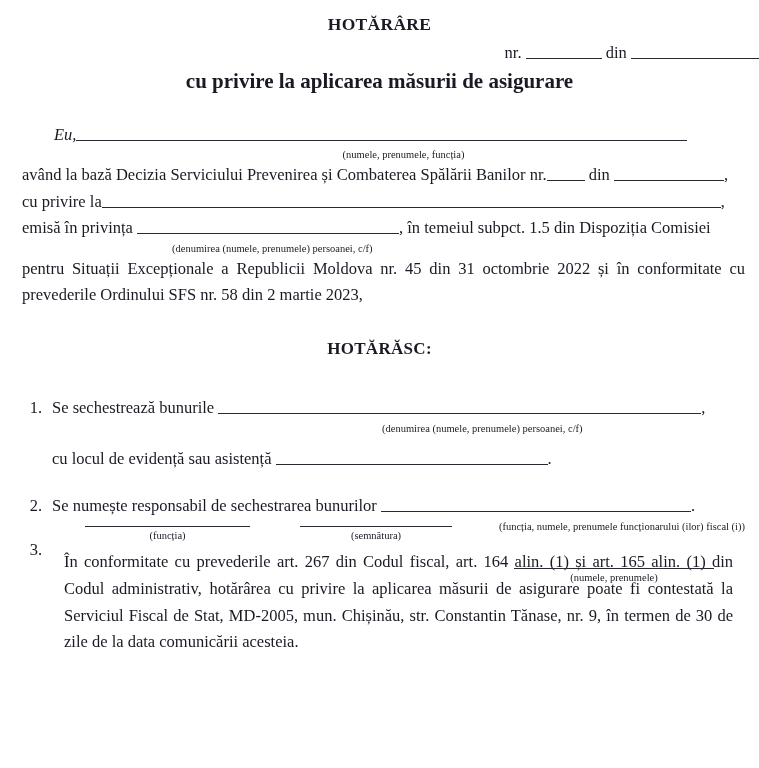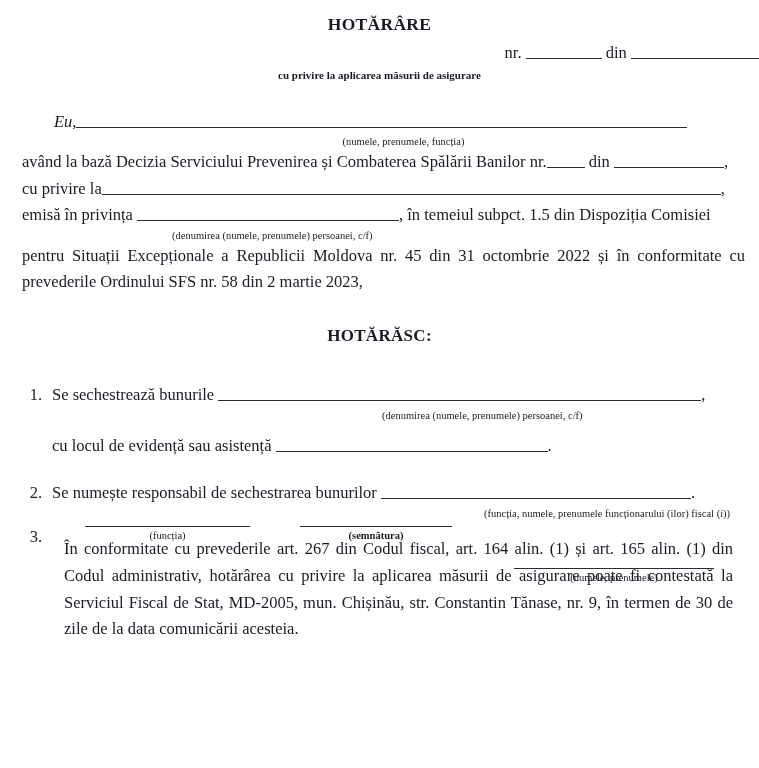--- a/index.html
+++ b/index.html
@@ -35,21 +35,21 @@
     line-height: 1.25;
   }
   .title-nr-line {
     font-size: 16.5px;
     margin-top: 6px;
     line-height: 1.3;
     white-space: nowrap;
     text-align: right;
   }
   .doc-subtitle {
-    font-size: 11px;
+    font-size: 21px;
     font-weight: bold;
     margin-top: 5px;
     line-height: 1.3;
   }
 
   
   .rule {
     display: inline-block;
     border-bottom: 1px solid #2a2a33;
     vertical-align: baseline;
@@ -83,21 +83,21 @@
     font-size: 10.5px;
     line-height: 1.1;
     text-align: center;
     margin-top: 1px;
     margin-bottom: 1px;
     font-family: "Liberation Serif", "DejaVu Serif", serif;
   }
   .caption.c-numele      { padding-left: 40px; }
   .caption.c-denumirea   { padding-left: 0px; text-align: left; margin-left: 150px; }
   .caption.c-item1       { text-align: left; margin-left: 330px; }
-  .caption.c-item2       { text-align: left; margin-left: 432px; }
+  .caption.c-item2       { text-align: right; margin-left: 432px; }
 
   .fill-rest {
     display: inline-block;
     border-bottom: 1px solid #2a2a33;
     height: 0.92em;
     margin-bottom: -1px;
   }
 
   
   .decide-heading {
@@ -143,21 +143,21 @@
     right: 14px;
     bottom: 8px;
     display: flex;
     justify-content: flex-start;
     padding-left: 85px;
   }
   .sig-col {
     text-align: center;
   }
   .sig-col.s1 { width: 165px; }
-  .sig-col.s2 { width: 152px; margin-left: 50px; font-weight: bold; }
+  .sig-col.s2 { width: 152px; margin-left: 50px; }
   .sig-col.s3 { width: 200px; margin-left: 62px; margin-top: 42px; }
   .sig-line {
     border-top: 1px solid #2a2a33;
     height: 0;
     margin-bottom: 3px;
   }
   .sig-caption {
     font-size: 10.5px;
     line-height: 1.1;
   }

